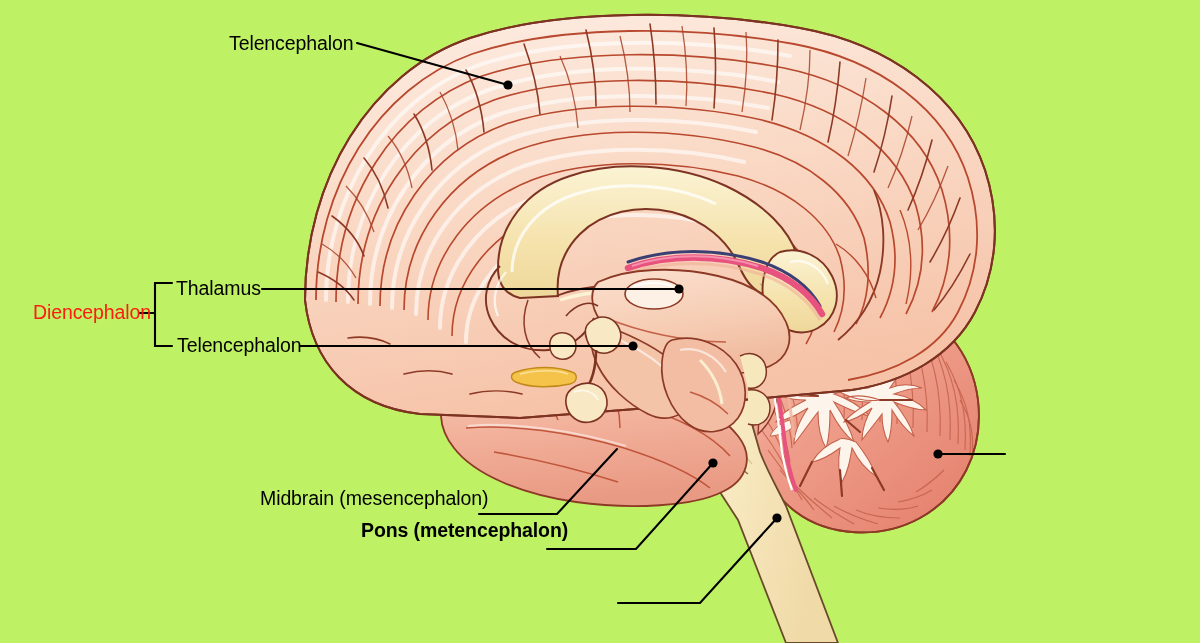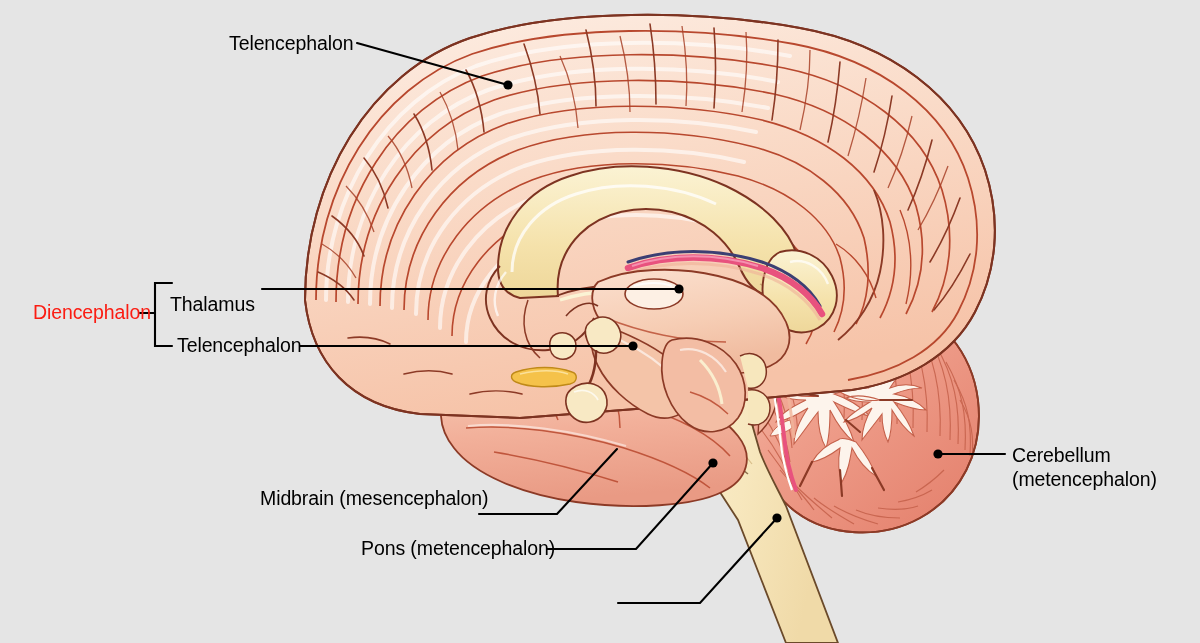--- a/index.html
+++ b/index.html
@@ -8,21 +8,21 @@
     padding: 0;
     background: #ffffff;
   }
   body {
     font-family: "Liberation Sans", "DejaVu Sans", sans-serif;
   }
   #figure-root {
     position: relative;
     width: 1200px;
     height: 643px;
-    background: #e5e5e5;
+    background: #bef264;
     overflow: hidden;
   }
   #brain-svg {
     position: absolute;
     left: 0;
     top: 0;
     width: 1200px;
     height: 643px;
     display: block;
   }
@@ -396,27 +396,23 @@
       <circle cx="713" cy="463" r="4.6"></circle>
       <circle cx="777" cy="518" r="4.6"></circle>
       <circle cx="938" cy="454" r="4.6"></circle>
     </g>
   </svg>
 
   <div class="label-text" style="left:229px; top:32px;">Telencephalon</div>
 
   <div class="label-text red" style="left:33px; top:301px;">Diencephalon</div>
 
-  <div class="label-text" style="left:170px; top:277px;margin-top:16px;">Thalamus</div>
+  <div class="label-text" style="left:176px; top:277px;">Thalamus</div>
 
   <div class="label-text" style="left:177px; top:334px;">Telencephalon</div>
 
   <div class="label-text" style="left:260px; top:487px;text-align:right;">Midbrain (mesencephalon)</div>
 
-  <div class="label-text" style="left:361px; top:537px;">Pons (metencephalon)</div>
-
-
-  <div class="label-text two-line" style="left:1012px; top:443px; width:180px;">
-    <span>Cerebellum</span><br>
-    <span>(metencephalon)</span>
-  </div>
+  <div class="label-text" style="left:361px; top:519px;font-weight:bold;">Pons (metencephalon)</div>
+
+
 
 </div>
 
 </body></html>

